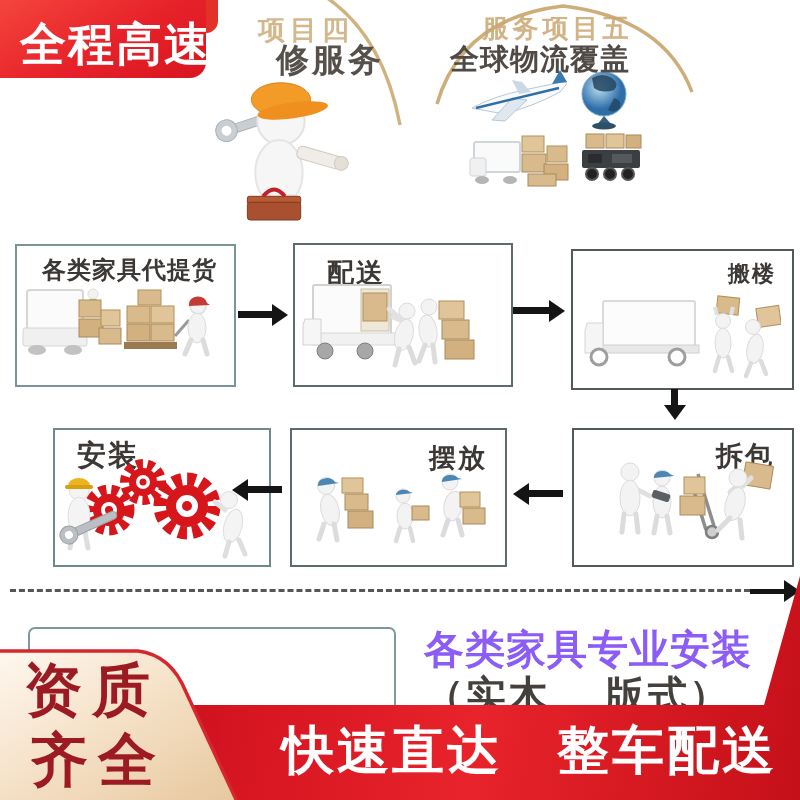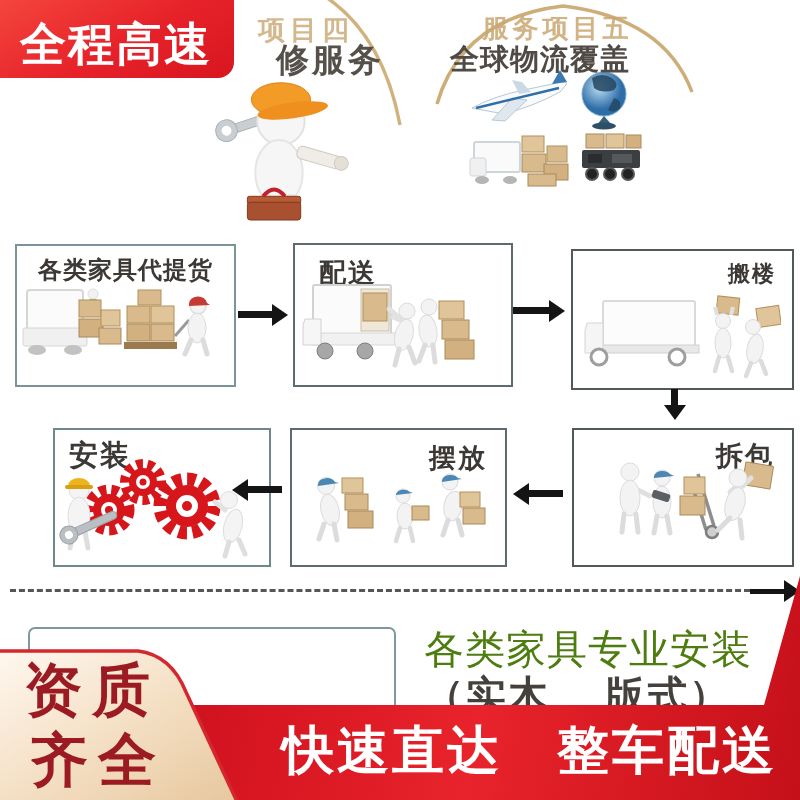--- a/index.html
+++ b/index.html
@@ -1,40 +1,40 @@
 <!DOCTYPE html>
 <html><head>
 <meta charset="utf-8">
 <style>
   html,body{margin:0;padding:0;background:#fff;font-family:"Liberation Sans",sans-serif;}
   .stage{position:relative;width:800px;height:800px;background:#fff;overflow:hidden;}
   .abs{position:absolute;}
   
-  .top-banner{left:0;top:0;width:234px;height:78px;background:linear-gradient(150deg,#f4453c 0%,#e62129 55%,#d8161f 100%);
+  .top-banner{left:0;top:0;width:206px;height:78px;background:linear-gradient(150deg,#f4453c 0%,#e62129 55%,#d8161f 100%);
     border-radius:0 0 16px 0;z-index:6;}
   .top-banner-tab{left:196px;top:0;width:22px;height:33px;background:#e33028;border-radius:0 0 12px 0;z-index:5;}
   .top-banner-label{left:20px;top:14px;color:#fff;font-size:46px;font-weight:bold;letter-spacing:2px;white-space:nowrap;}
   
   .arcs{left:0;top:0;z-index:1;}
   
   .svc-title{color:#c9a671;font-weight:bold;white-space:nowrap;z-index:3;}
   .svc-sub{color:#55504a;font-weight:bold;white-space:nowrap;z-index:3;}
   .svc4-title{left:258px;top:12px;font-size:27px;letter-spacing:5px;opacity:.8;}
   .svc4-sub{left:276px;top:38px;font-size:33px;letter-spacing:3px;}
   .svc5-title{left:455px;top:11px;width:205px;text-align:center;font-size:26px;letter-spacing:4px;opacity:.85;}
   .svc5-sub{left:450px;top:40px;width:215px;text-align:left;font-size:29px;letter-spacing:1px;color:#4f4a45;}
   
   .flow-box{background:#fff;z-index:2;}
   .fb1{left:15px;top:244px;width:217px;height:139px;border:2px solid #7b9499;}
   .fb2{left:293px;top:243px;width:216px;height:140px;border:2px solid #5e6b6e;}
   .fb3{left:571px;top:249px;width:219px;height:137px;border:2px solid #51595b;}
   .fb4{left:15px;top:428px;width:214px;height:135px;border:2px solid #6e888d;margin-left:38px;}
   .fb5{left:290px;top:428px;width:213px;height:135px;border:2px solid #5e6b6e;}
   .fb6{left:572px;top:428px;width:218px;height:135px;border:2px solid #51595b;}
-  .fb-label{position:absolute;color:#3c3835;font-weight:bold;white-space:nowrap;}
+  .fb-label{position:absolute;color:#3c3835;font-weight:bold;white-space:nowrap;padding-left:8px;}
   .fb1 .fb-label{left:0;right:0;top:8px;text-align:center;font-size:24px;letter-spacing:1px;}
   .fb2 .fb-label{left:24px;top:10px;font-size:27px;letter-spacing:2px;}
   .fb3 .fb-label{right:16px;top:8px;font-size:22px;letter-spacing:2px;}
   .fb4 .fb-label{left:14px;top:6px;font-size:29px;letter-spacing:2px;}
   .fb5 .fb-label{right:18px;top:10px;font-size:27px;letter-spacing:2px;}
   .fb6 .fb-label{right:18px;top:8px;font-size:27px;letter-spacing:2px;}
   .scene{position:absolute;}
   
   .arrow-shaft-h{position:absolute;height:7px;background:#141414;z-index:2;}
   .arrow-shaft-h.right::after{content:'';position:absolute;right:-16px;top:-7.5px;border-left:16px solid #141414;
@@ -44,21 +44,21 @@
   .arrow-shaft-v{position:absolute;width:7px;background:#141414;z-index:2;}
   .arrow-shaft-v.down::after{content:'';position:absolute;bottom:-15px;left:-7.5px;border-top:15px solid #141414;
     border-left:11px solid transparent;border-right:11px solid transparent;}
   
   .divider{left:10px;top:589px;width:740px;height:0;border-top:3.5px dashed #565656;z-index:2;}
   .divider-solid{left:750px;top:589px;width:36px;height:5px;background:#141414;z-index:2;}
   .divider-head{left:784px;top:580px;width:0;height:0;border-left:16px solid #141414;
     border-top:11px solid transparent;border-bottom:11px solid transparent;z-index:2;}
   
   .teal-box{left:28px;top:627px;width:364px;height:150px;border:2px solid #7d999e;border-radius:7px;background:#fff;z-index:2;}
-  .bottom-heading{left:424px;top:622px;font-size:40px;font-weight:normal;color:#4d7c0f;letter-spacing:1px;white-space:nowrap;z-index:2;}
+  .bottom-heading{left:424px;top:622px;font-size:40px;font-weight:bold;color:#8b5cf6;letter-spacing:1px;white-space:nowrap;z-index:2;}
   .bottom-subheading{left:424px;top:668px;font-size:40px;font-weight:bold;color:#44403c;letter-spacing:2px;white-space:nowrap;z-index:2;}
   .bottom-banner{left:0;top:568px;width:800px;height:232px;z-index:3;
     background:linear-gradient(100deg,#a30d15 0%,#d41420 30%,#e8232b 60%,#c51019 100%);
     clip-path:polygon(0 137px,764px 137px,800px 8px,800px 232px,0 232px);}
   .bottom-banner-label{position:absolute;left:282px;top:148px;color:#fff;font-size:52px;font-weight:bold;letter-spacing:3px;white-space:nowrap;}
   .ribbon-svg{left:0;top:638px;z-index:4;}
   .ribbon-line{color:#9c1b22;font-weight:bold;font-size:58px;letter-spacing:10px;z-index:5;white-space:nowrap;}
   .ribbon-line1{left:24px;top:652px;}
   .ribbon-line2{left:30px;top:722px;}
   .graphic{z-index:2;}

